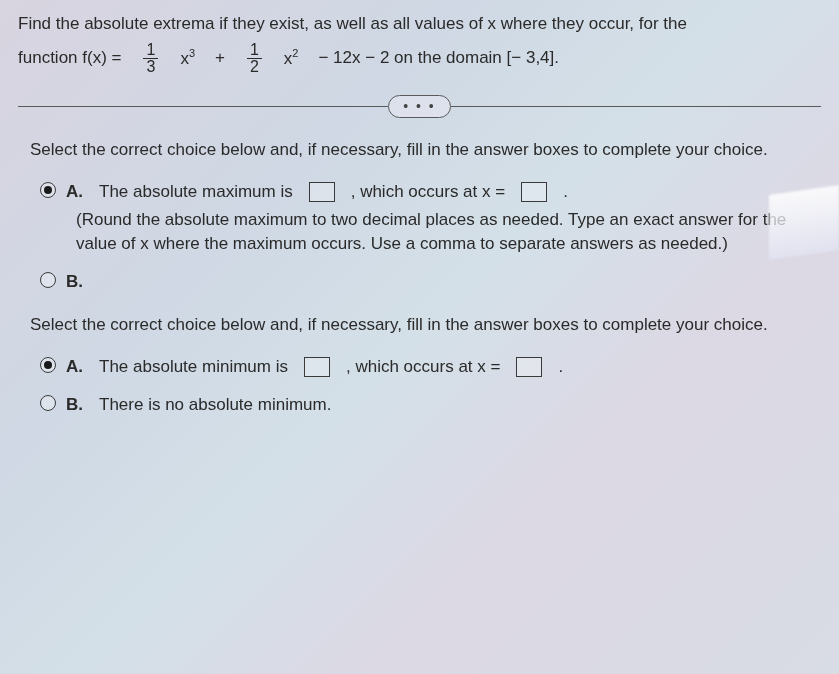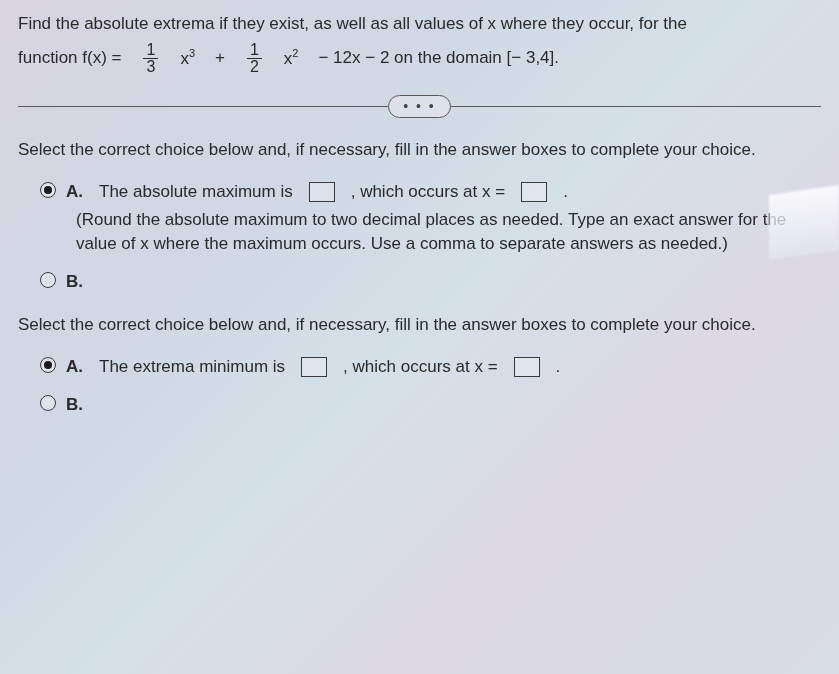--- a/index.html
+++ b/index.html
@@ -37,21 +37,21 @@
     .hr-line { flex: 1; height: 1.3px; background: #5a5a5a; }
     .dots-pill {
       border: 1.5px solid #5a5a5a;
       border-radius: 12px;
       padding: 1px 14px;
       font-size: 14px;
       letter-spacing: 2px;
       background: rgba(230,230,240,0.6);
       color: #444;
     }
-    .instruction { margin: 20px 0 18px 0; }
+    .instruction { margin: 20px 0 18px 12px; }
     .choice-block { margin-bottom: 14px; }
     .choice-row {
       display: flex;
       align-items: flex-start;
       gap: 10px;
       margin-left: 22px;
       margin-bottom: 4px;
     }
     .radio {
       width: 16px;
@@ -151,27 +151,28 @@
   </div>
 </div>
 
 <div class="instruction">Select the correct choice below and, if necessary, fill in the answer boxes to complete your choice.</div>
 
 <div class="choice-block">
   <div class="choice-row">
     <span class="radio selected"></span>
     <span class="choice-label">A.</span>
     <span class="choice-text">
-      <span>The extrema minimum is </span>
+      <span>The absolute minimum is </span>
       <span class="answer-box"></span>
       <span>, which occurs at x = </span>
       <span class="answer-box"></span>
       <span>.</span>
     </span>
   </div>
 </div>
 
 <div class="choice-block">
   <div class="choice-row">
     <span class="radio"></span>
     <span class="choice-label">B.</span>
+    <span>There is no absolute minimum.</span>
   </div>
 </div>
 
 </body></html>

